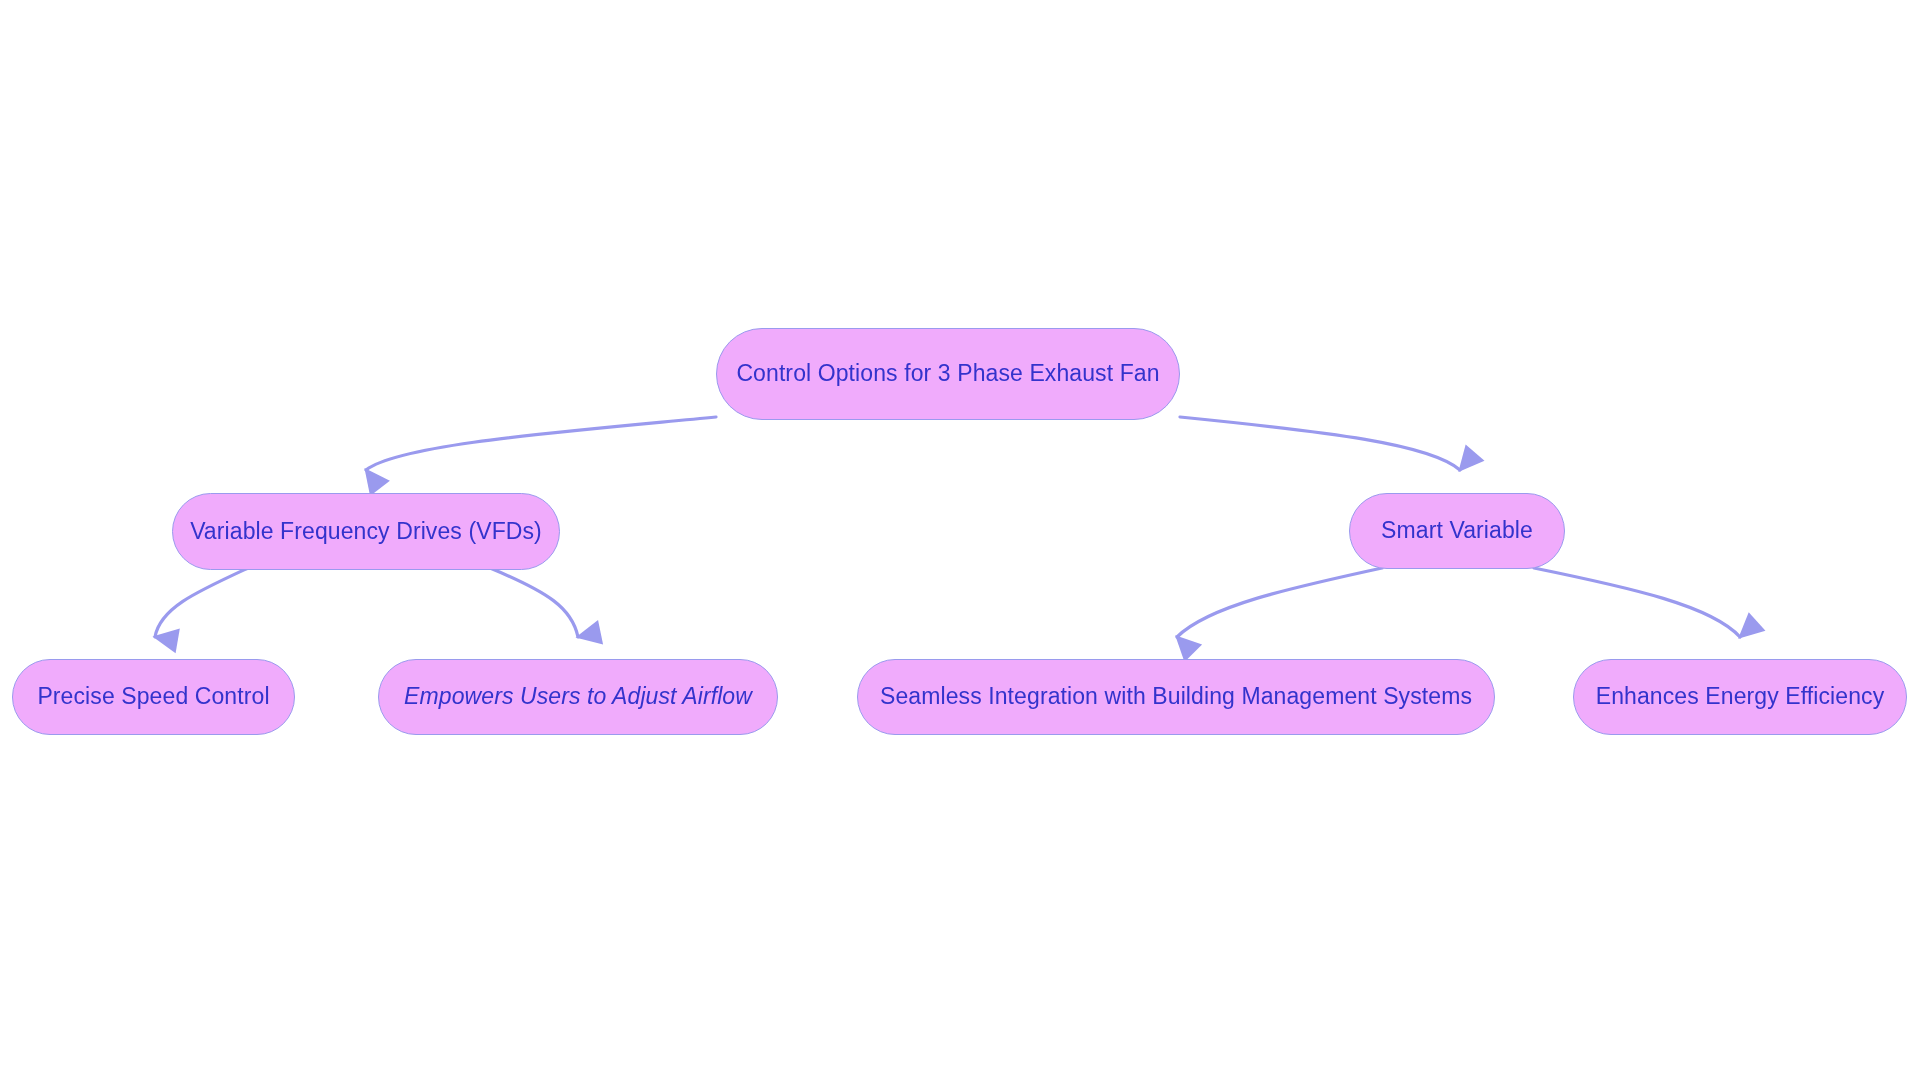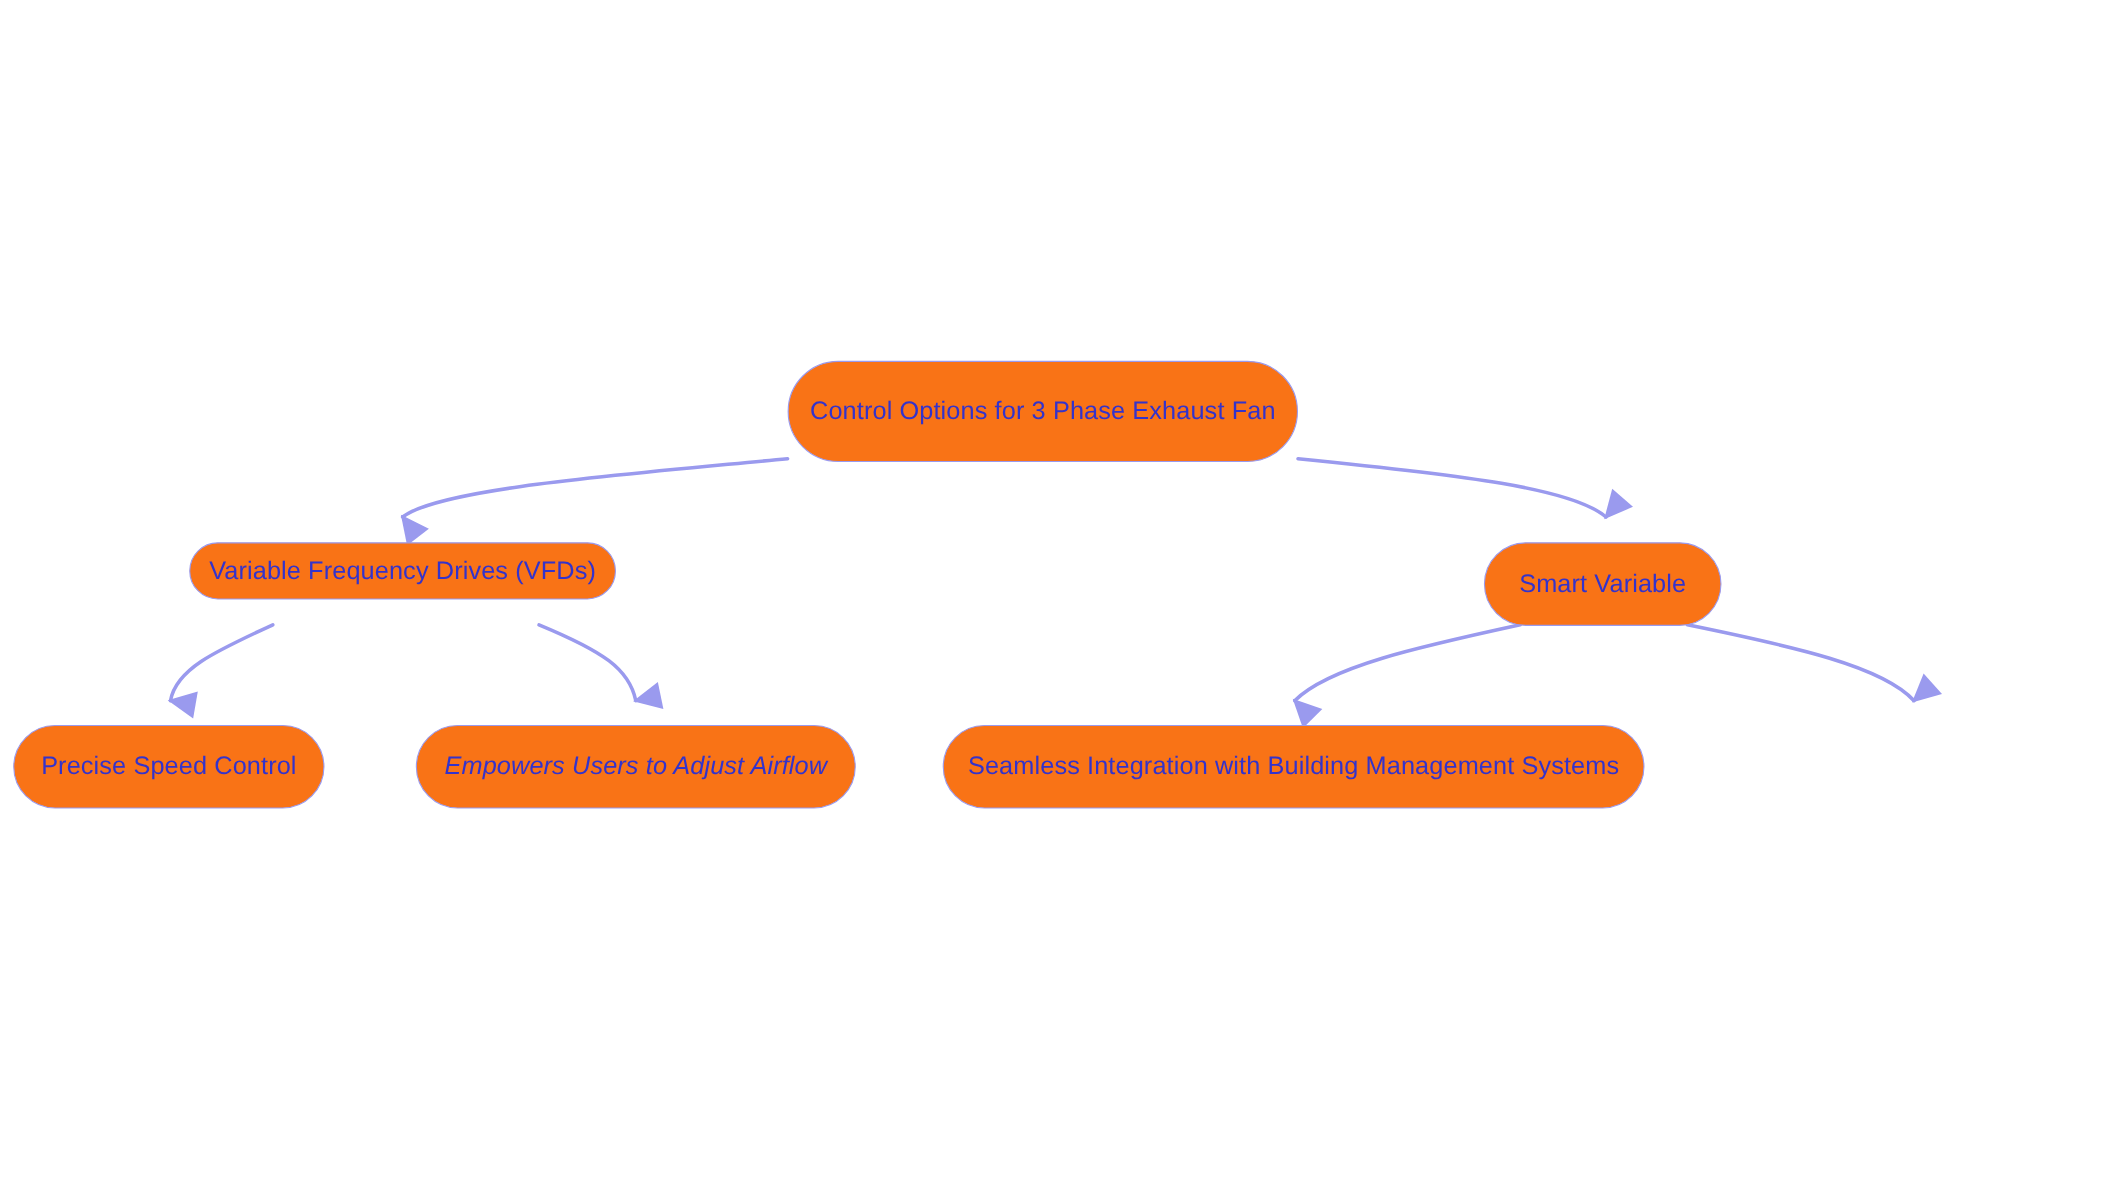--- a/index.html
+++ b/index.html
@@ -23,21 +23,21 @@
     position: absolute;
     left: 0;
     top: 0;
     width: 1920px;
     height: 1083px;
     pointer-events: none;
   }
   .node {
     position: absolute;
     box-sizing: border-box;
-    background: #f97316;
+    background: #f0abfc;
     border: 1.6px solid #9a9aee;
     border-radius: 999px;
     display: flex;
     align-items: center;
     justify-content: center;
     text-align: center;
     color: #3333cc;
     font-size: 23px;
     font-weight: 400;
     letter-spacing: 0.1px;
@@ -68,34 +68,37 @@
       <path d="M 490 568 C 548 592 572 608 578 637"></path>
       <path d="M 1382 568 C 1290 588 1208 606 1177 637"></path>
       <path d="M 1534 568 C 1632 588 1712 606 1740 637"></path>
     </g>
   </svg>
 
   <div class="node" style="left:716px; top:328px; width:464px; height:92px;">
     <span class="node-label">Control Options for 3 Phase Exhaust Fan</span>
   </div>
 
-  <div class="node" style="left:172px; top:493px; width:388px; height:52px;">
+  <div class="node" style="left:172px; top:493px; width:388px; height:77px;">
     <span class="node-label">Variable Frequency Drives (VFDs)</span>
   </div>
 
   <div class="node" style="left:1349px; top:493px; width:216px; height:76px;">
     <span class="node-label">Smart Variable</span>
   </div>
 
   <div class="node" style="left:12px; top:659px; width:283px; height:76px;">
     <span class="node-label">Precise Speed Control</span>
   </div>
 
   <div class="node" style="left:378px; top:659px; width:400px; height:76px;font-style:italic;">
     <span class="node-label">Empowers Users to Adjust Airflow</span>
   </div>
 
   <div class="node" style="left:857px; top:659px; width:638px; height:76px;">
     <span class="node-label">Seamless Integration with Building Management Systems</span>
   </div>
 
+  <div class="node" style="left:1573px; top:659px; width:334px; height:76px;">
+    <span class="node-label">Enhances Energy Efficiency</span>
+  </div>
 
 </div>
 
 </body></html>

